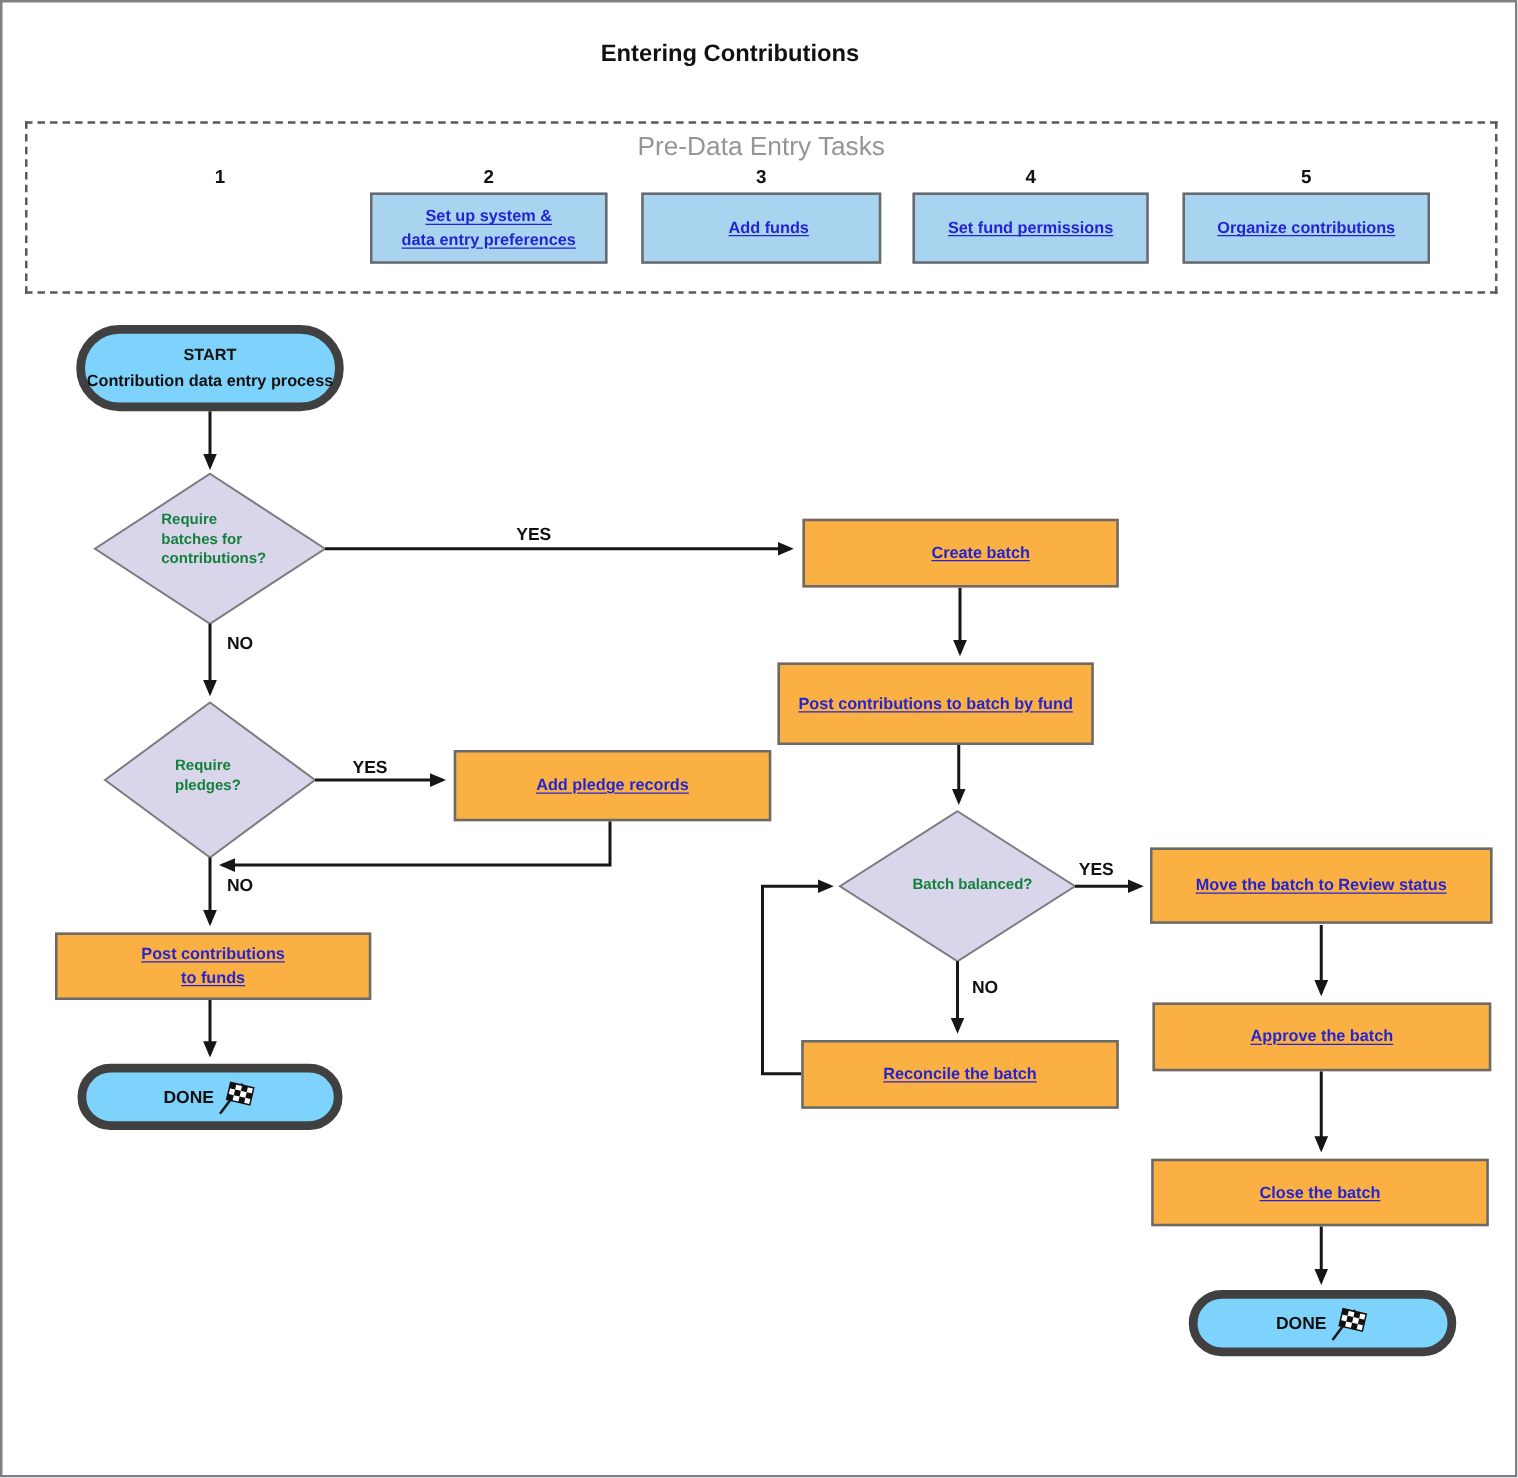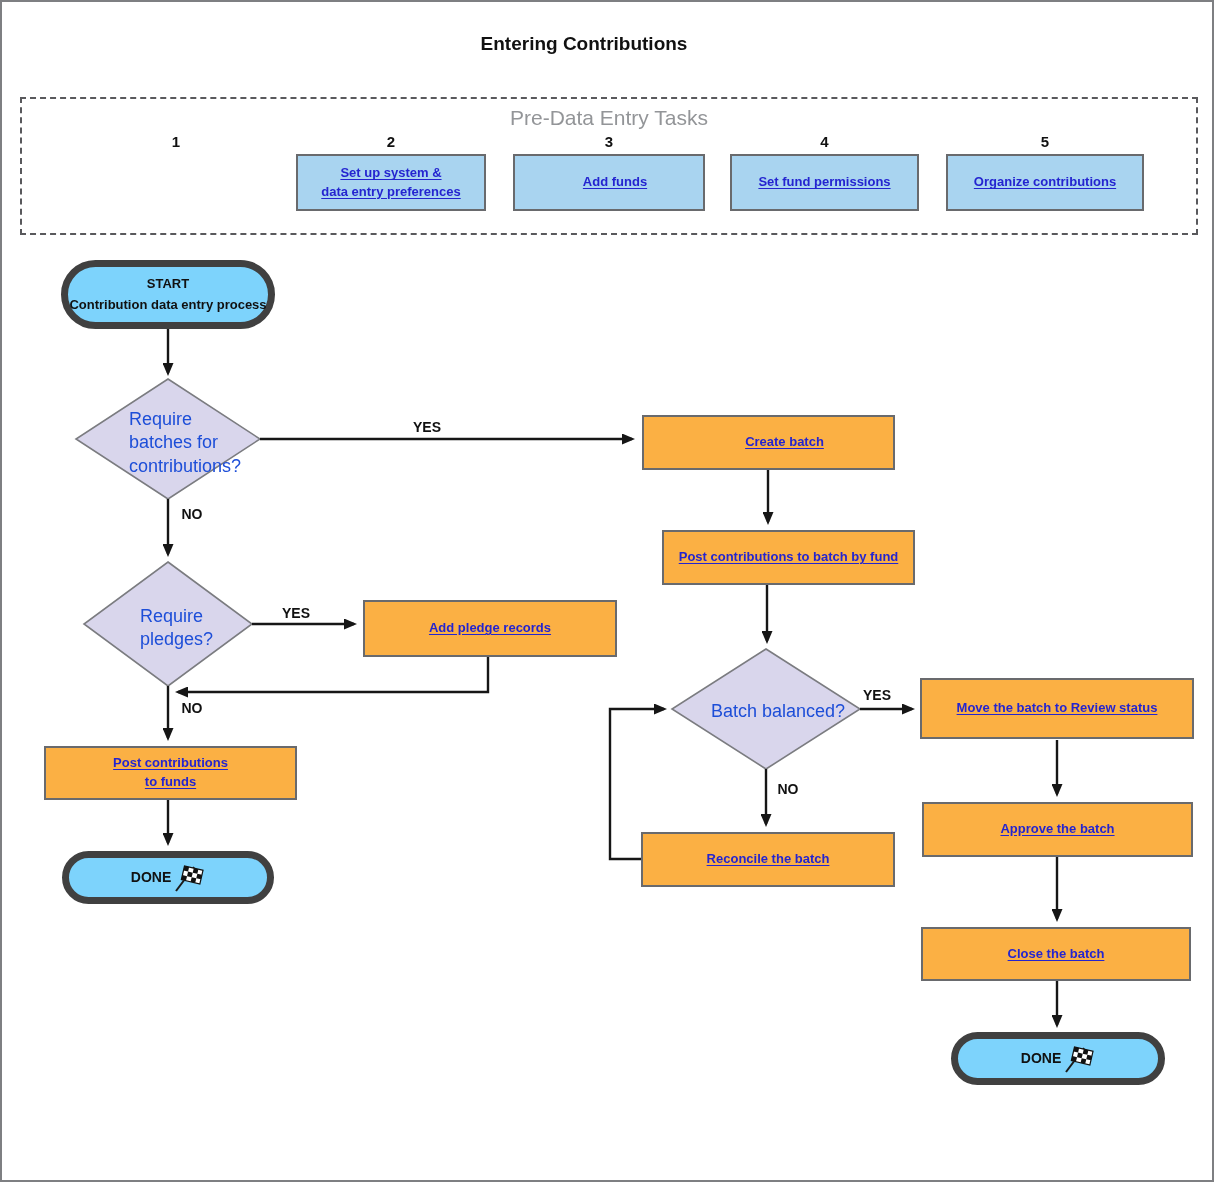--- a/index.html
+++ b/index.html
@@ -21,21 +21,21 @@
     background:#A9D4F0;border:2px solid #696a6d;
     display:flex;align-items:center;justify-content:center;text-align:center;
     font-size:13px;line-height:1.4;
   }
   .pbox{
     background:#FBB044;border:2px solid #696a6d;
     display:flex;align-items:center;justify-content:center;text-align:center;
     font-size:13px;line-height:1.45;
   }
   .lnk{color:#2424D0;text-decoration:underline;text-underline-offset:2px;font-weight:600;white-space:pre-line;cursor:pointer;}
-  .dtext{color:#1d4ed8;font-size:18px;font-weight:400;line-height:1.3;white-space:pre-line;}
+  .dtext{color:#15803d;font-size:12px;font-weight:700;line-height:1.3;white-space:pre-line;}
   .term{
     background:#7dd3fc;border:7px solid #404040;border-radius:40px;
     display:flex;align-items:center;justify-content:center;
     color:#111;text-align:center;
   }
   .term-text{white-space:pre-line;font-size:13px;font-weight:600;line-height:1.55;}
   .elabel{font-size:14px;font-weight:600;color:#111;width:40px;text-align:center;}
   .flag{margin-left:2px;}
 </style>
 </head>
@@ -112,21 +112,21 @@
   <div class="abs elabel" style="left:405px;top:417px;">YES</div>
   <div class="abs elabel" style="left:170px;top:504px;">NO</div>
   <div class="abs elabel" style="left:274px;top:603px;">YES</div>
   <div class="abs elabel" style="left:170px;top:698px;">NO</div>
   <div class="abs elabel" style="left:855px;top:685px;">YES</div>
   <div class="abs elabel" style="left:766px;top:779px;">NO</div>
 
   <div class="abs pbox" style="left:640px;top:413px;width:253px;height:55px;padding-left:32px;">
     <span class="lnk">Create batch</span>
   </div>
-  <div class="abs pbox" style="left:660px;top:528px;width:253px;height:55px;">
+  <div class="abs pbox" style="left:620px;top:528px;width:253px;height:66px;">
     <span class="lnk">Post contributions to batch by fund</span>
   </div>
   <div class="abs pbox" style="left:361px;top:598px;width:254px;height:57px;">
     <span class="lnk">Add pledge records</span>
   </div>
   <div class="abs pbox" style="left:42px;top:744px;width:253px;height:54px;">
     <span class="lnk">Post contributions
 to funds</span>
   </div>
   <div class="abs pbox" style="left:918px;top:676px;width:274px;height:61px;">

